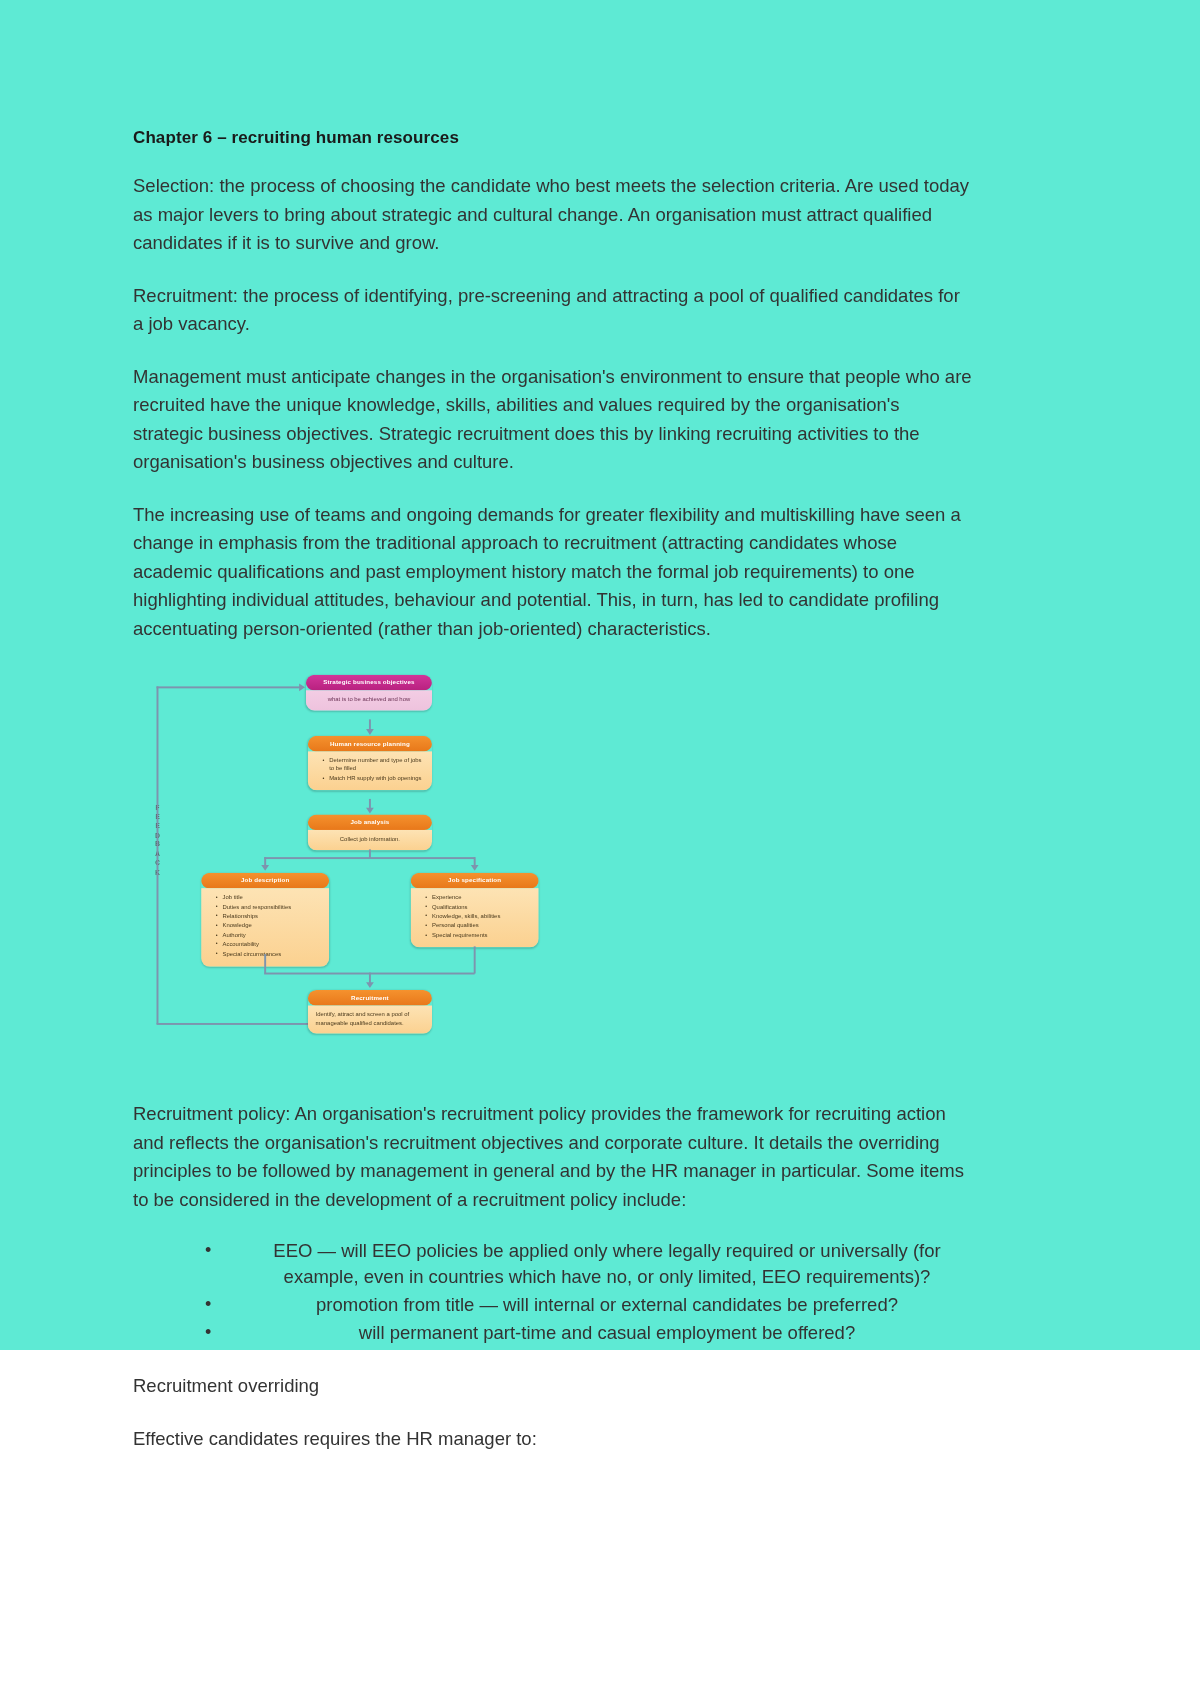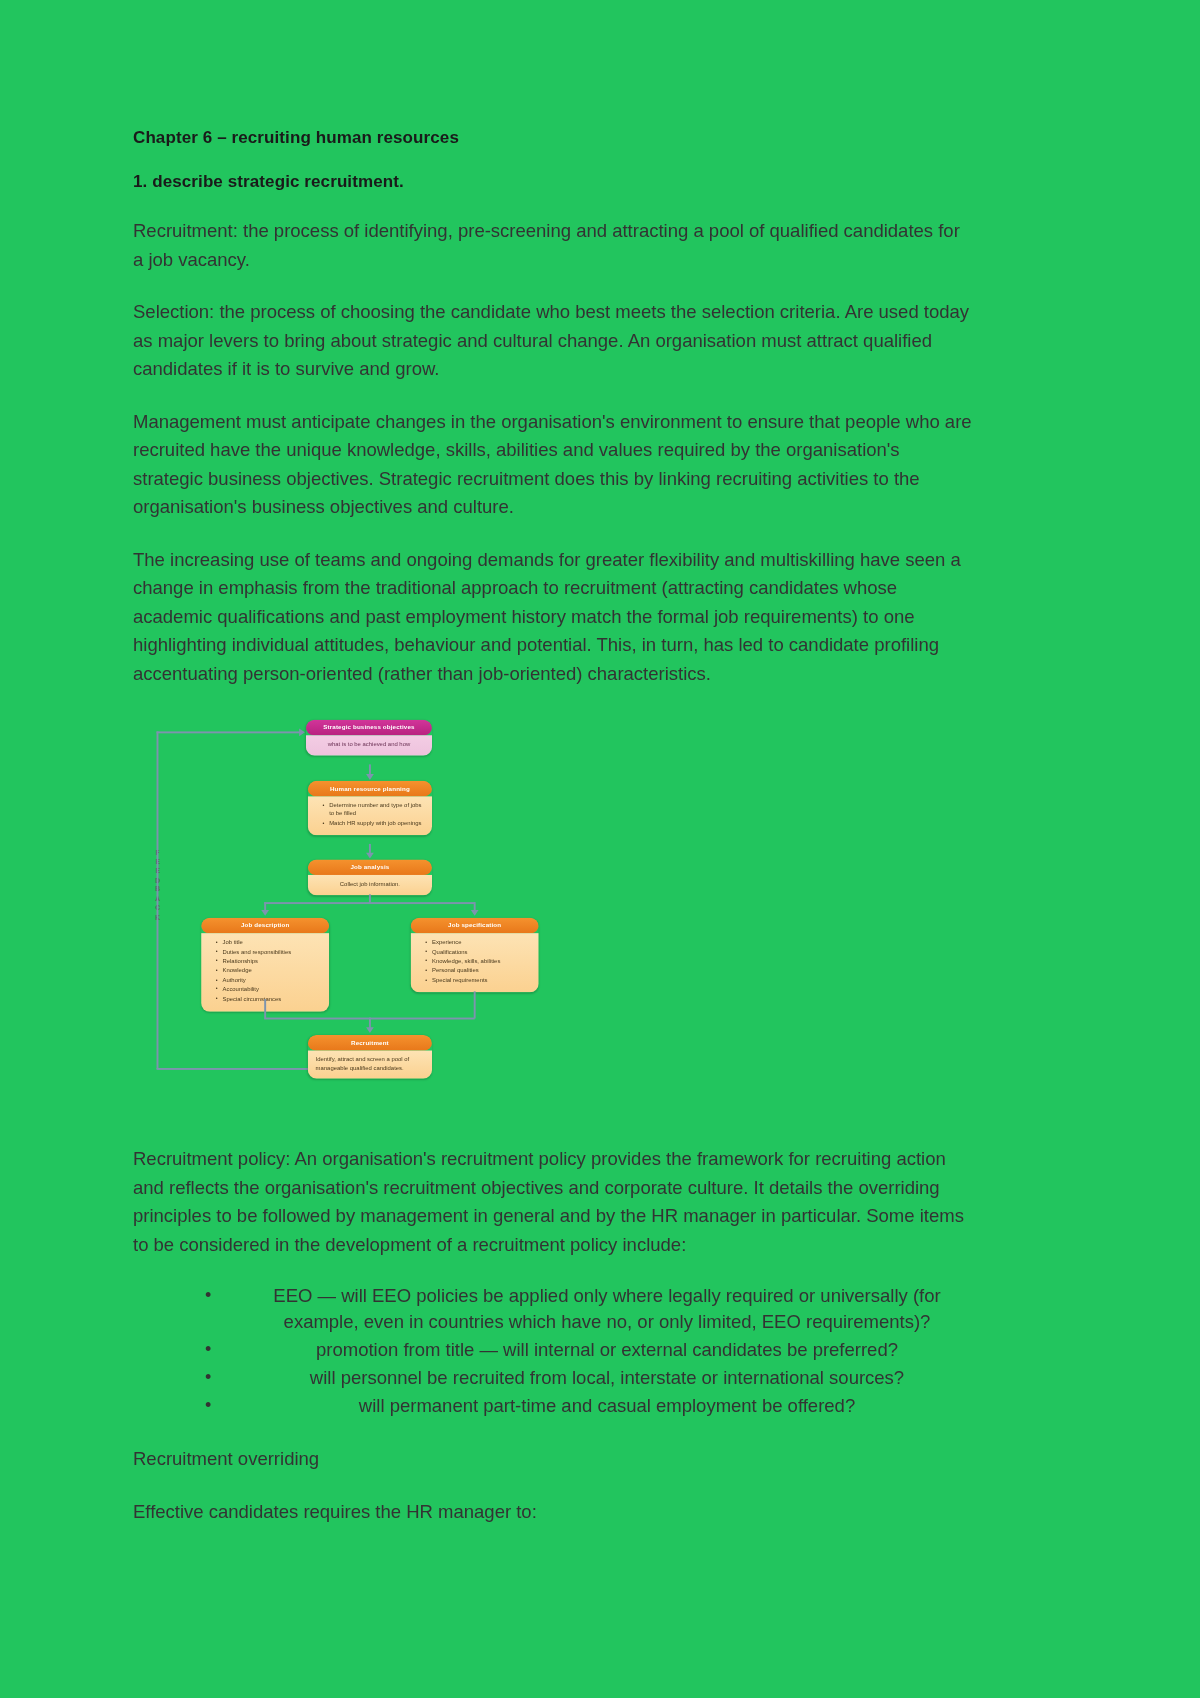--- a/index.html
+++ b/index.html
@@ -10,22 +10,22 @@
     background: #ffffff;
     font-family: "Liberation Sans", sans-serif;
     color: #1a1a1a;
     position: relative;
     overflow: hidden;
   }
   .page {
     position: absolute;
     left: 0; top: 0;
     width: 1200px;
-    height: 1698px;
-    background: #22c55e;
+    height: 1350px;
+    background: #5eead4;
   }
   .content {
     position: absolute;
     left: 133px;
     top: 128px;
     width: 840px;
   }
   .heading {
     font-size: 17px;
     font-weight: bold;
@@ -196,25 +196,24 @@
   }
 </style>
 </head>
 <body>
 
 <div class="page">
   <div class="content">
 
     <div class="heading">Chapter 6 – recruiting human resources</div>
 
-    <div class="subheading">1. describe strategic recruitment.</div>
+
+    <p class="para">Selection: the process of choosing the candidate who best meets the selection criteria. Are used today as major levers to bring about strategic and cultural change. An organisation must attract qualified candidates if it is to survive and grow.</p>
 
     <p class="para">Recruitment: the process of identifying, pre-screening and attracting a pool of qualified candidates for a job vacancy.</p>
-
-    <p class="para">Selection: the process of choosing the candidate who best meets the selection criteria. Are used today as major levers to bring about strategic and cultural change. An organisation must attract qualified candidates if it is to survive and grow.</p>
 
     <p class="para">Management must anticipate changes in the organisation's environment to ensure that people who are recruited have the unique knowledge, skills, abilities and values required by the organisation's strategic business objectives. Strategic recruitment does this by linking recruiting activities to the organisation's business objectives and culture.</p>
 
     <p class="para">The increasing use of teams and ongoing demands for greater flexibility and multiskilling have seen a change in emphasis from the traditional approach to recruitment (attracting candidates whose academic qualifications and past employment history match the formal job requirements) to one highlighting individual attitudes, behaviour and potential. This, in turn, has led to candidate profiling accentuating person-oriented (rather than job-oriented) characteristics.</p>
 
     <div class="figure">
       <div class="fig-inner">
 
         <div class="fb-label">
           <span>F</span>
@@ -305,21 +304,20 @@
         </div>
 
       </div>
     </div>
 
     <p class="para">Recruitment policy: An organisation's recruitment policy provides the framework for recruiting action and reflects the organisation's recruitment objectives and corporate culture. It details the overriding principles to be followed by management in general and by the HR manager in particular. Some items to be considered in the development of a recruitment policy include:</p>
 
     <ul class="doc-list">
       <li>EEO — will EEO policies be applied only where legally required or universally (for example, even in countries which have no, or only limited, EEO requirements)?</li>
       <li>promotion from title — will internal or external candidates be preferred?</li>
-      <li>will personnel be recruited from local, interstate or international sources?</li>
       <li>will permanent part-time and casual employment be offered?</li>
     </ul>
 
     <p class="plain">Recruitment overriding</p>
 
     <p class="plain">Effective candidates requires the HR manager to:</p>
 
   </div>
 </div>
 

